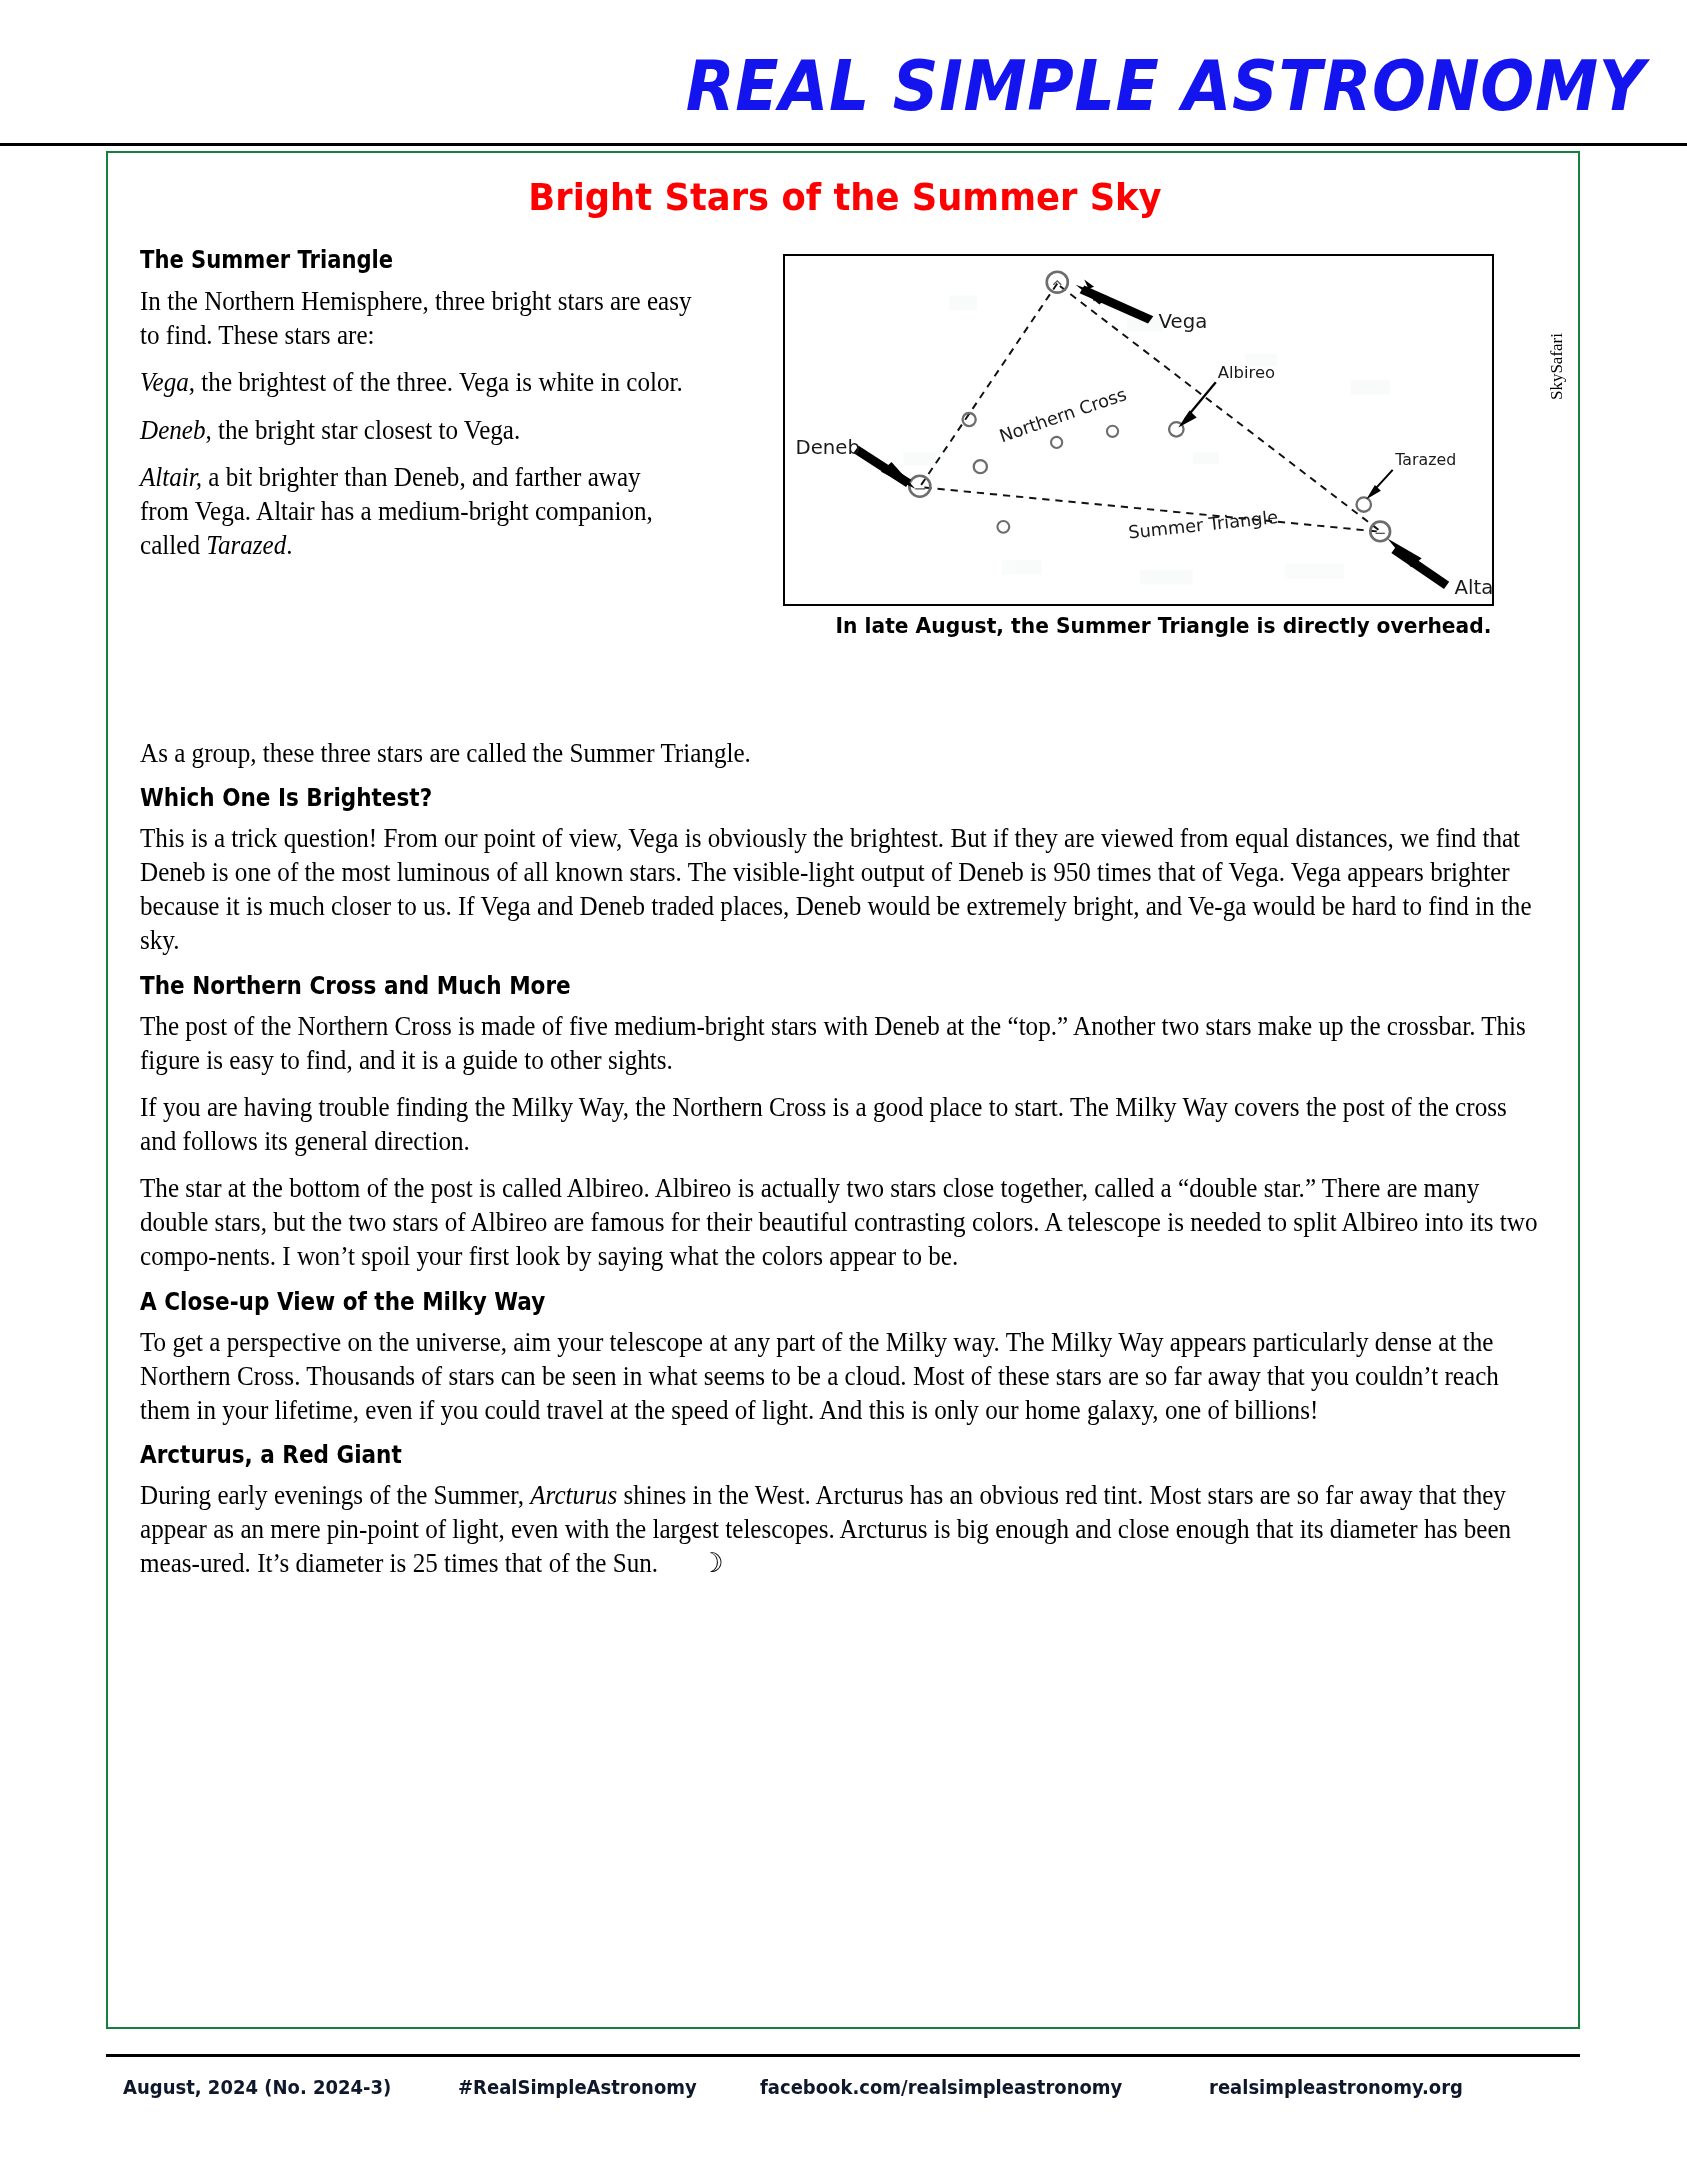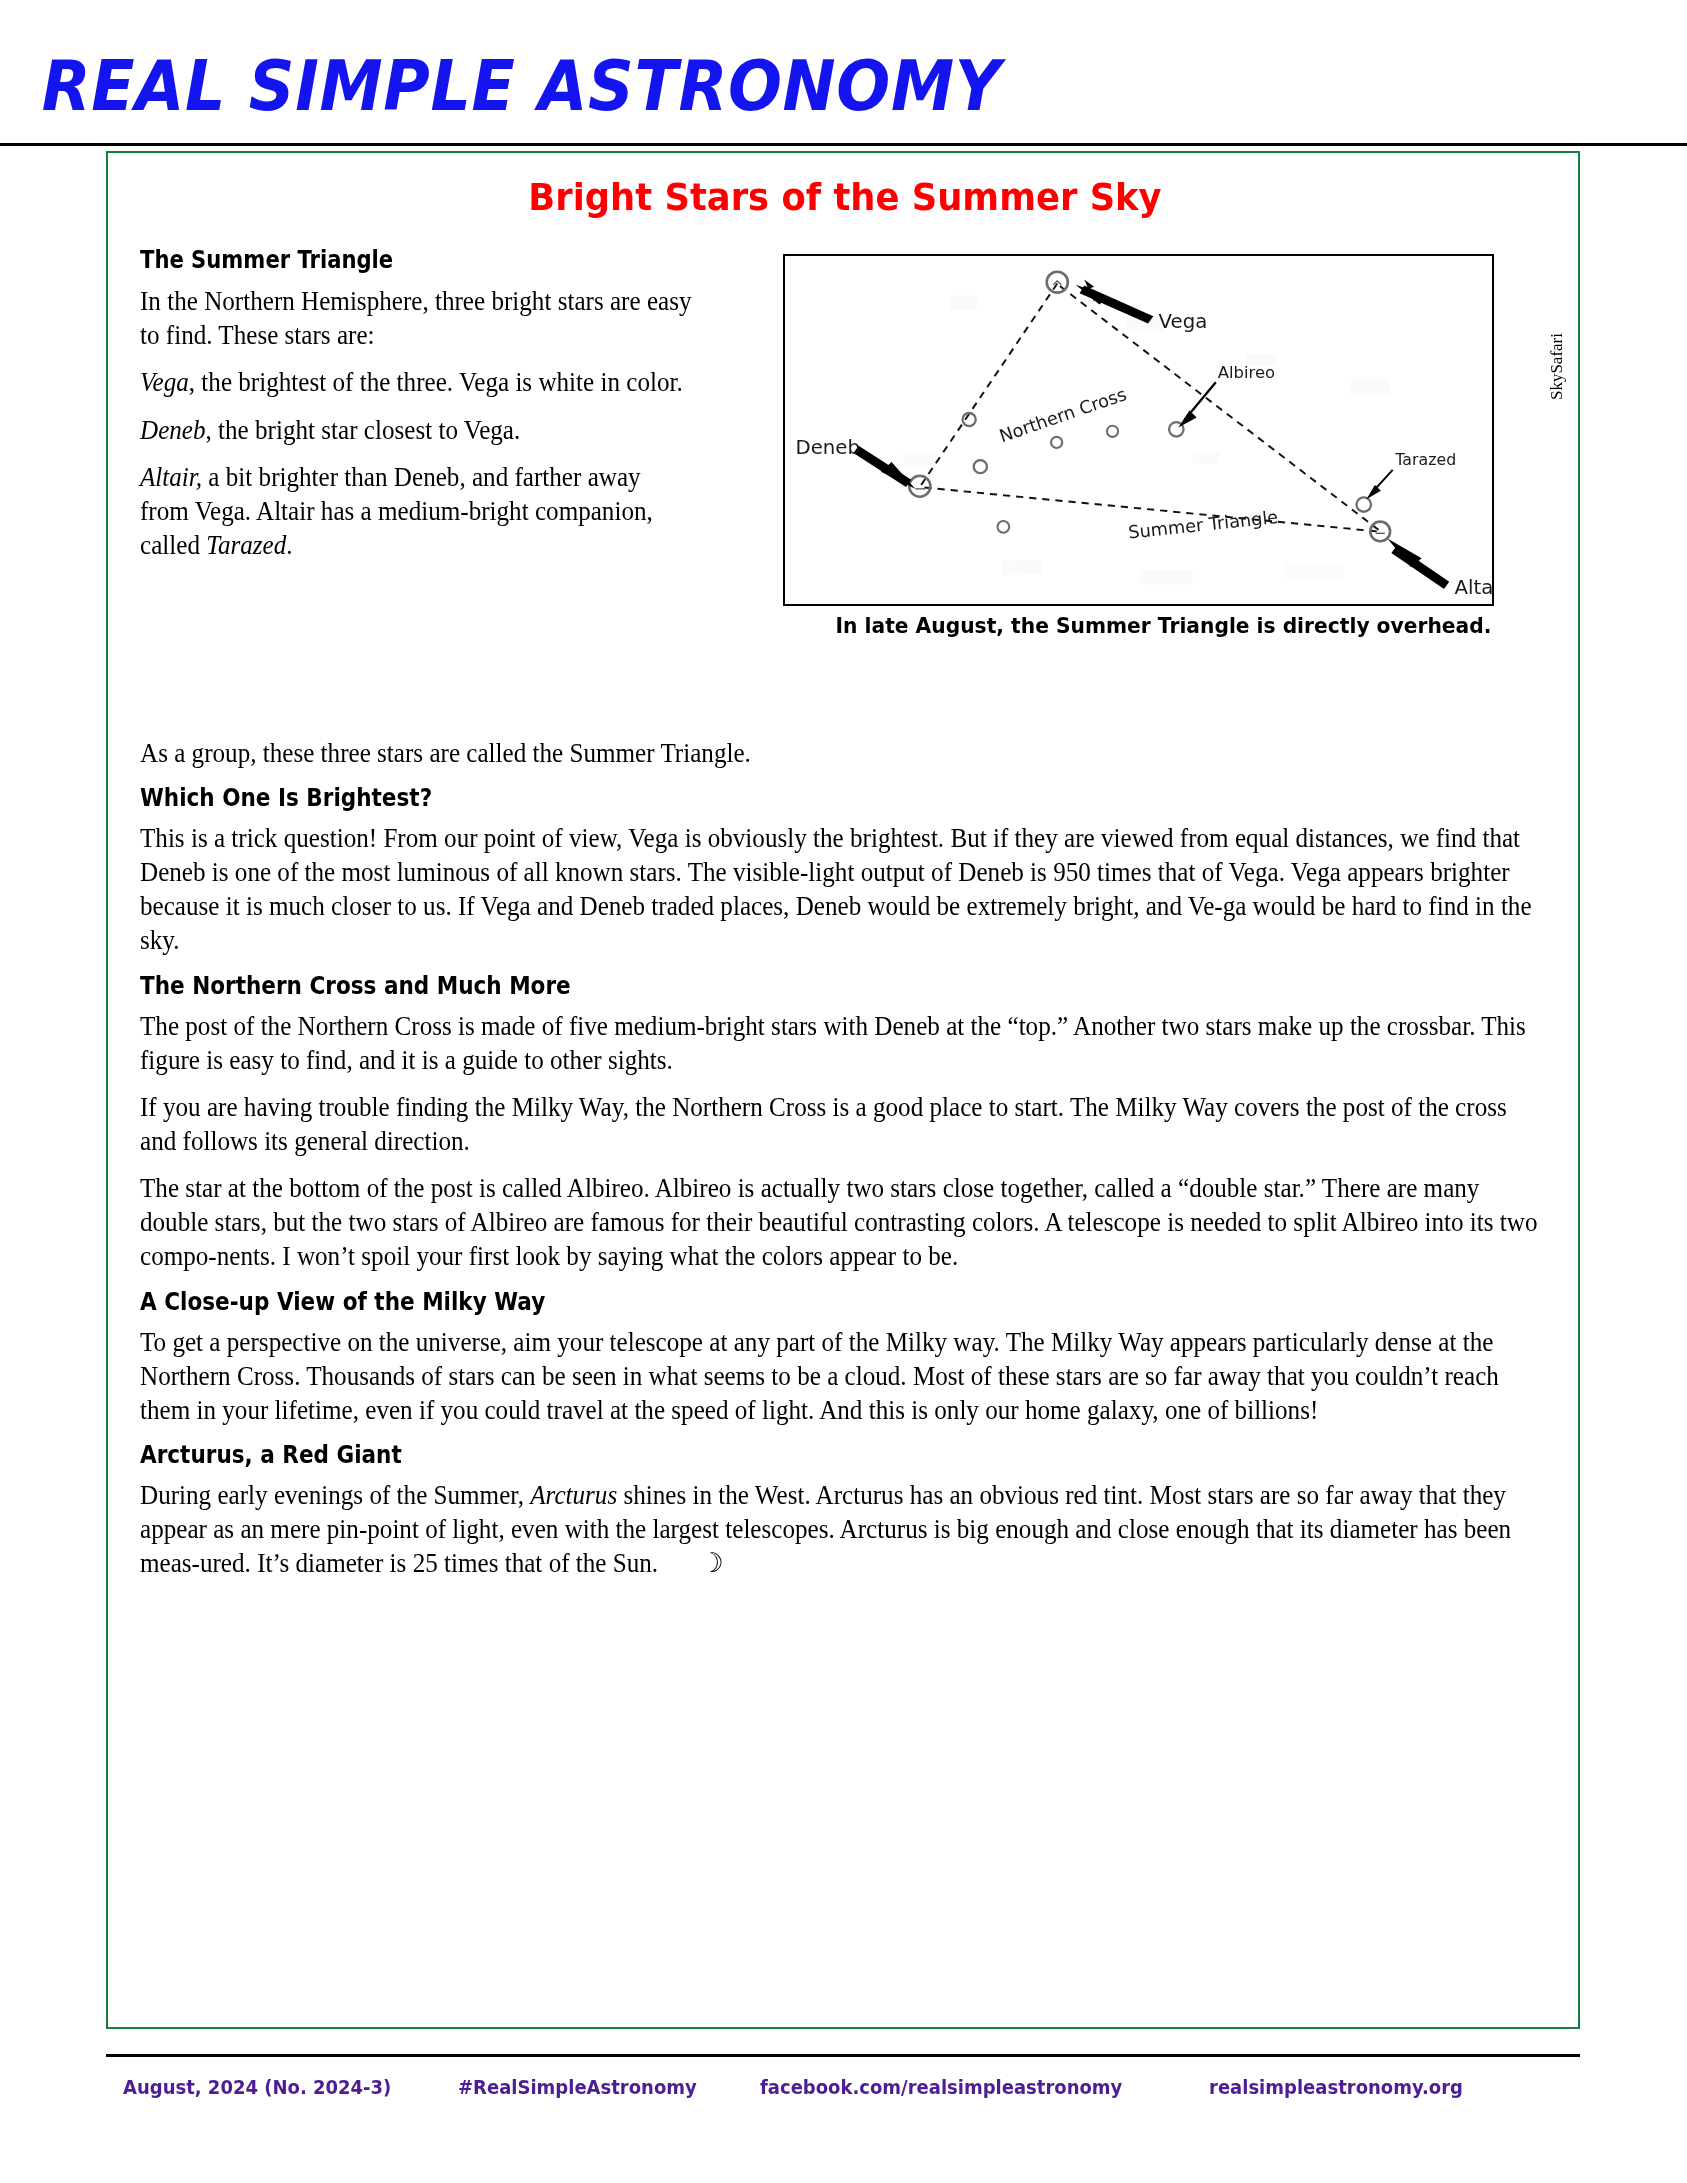--- a/index.html
+++ b/index.html
@@ -9,21 +9,21 @@
     font-family:"Liberation Serif", serif;
     -webkit-font-smoothing:antialiased;
     position:relative;
     overflow:hidden;
   }
   .page { position:absolute; left:0; top:0; width:1687px; height:2183px; }
 
   
   .masthead {
     position:absolute; left:0; top:52px; width:1687px;
-    text-align:left;
+    text-align:right;
   }
   .masthead-title {
     display:inline-block;
     font-family:"DejaVu Sans", sans-serif;
     font-weight:bold;
     font-style:italic;
     font-size:69px;
     line-height:69px;
     letter-spacing:0.7px;
     color:#1414ef;
@@ -139,21 +139,21 @@
   .footer-rule {
     position:absolute; left:106px; top:2054px;
     width:1474px; height:2.6px; background:#000;
   }
   .footer {
     position:absolute; left:106px; top:2075px; width:1474px;
     font-family:"DejaVu Sans", sans-serif;
     font-weight:bold;
     font-size:20px;
     line-height:24px;
-    color:#4c1d95;
+    color:#0f172a;
     white-space:nowrap;
   }
   .footer span { display:inline-block; transform:scaleX(0.9); transform-origin:left center; }
   .f1 { margin-left:17px; }
   .f2 { margin-left:37px; }
   .f3 { margin-left:37px; }
   .f4 { margin-left:46px; }
 
   
   text.starlabel { font-family:"DejaVu Sans", sans-serif; fill:#1a1a1a; }

